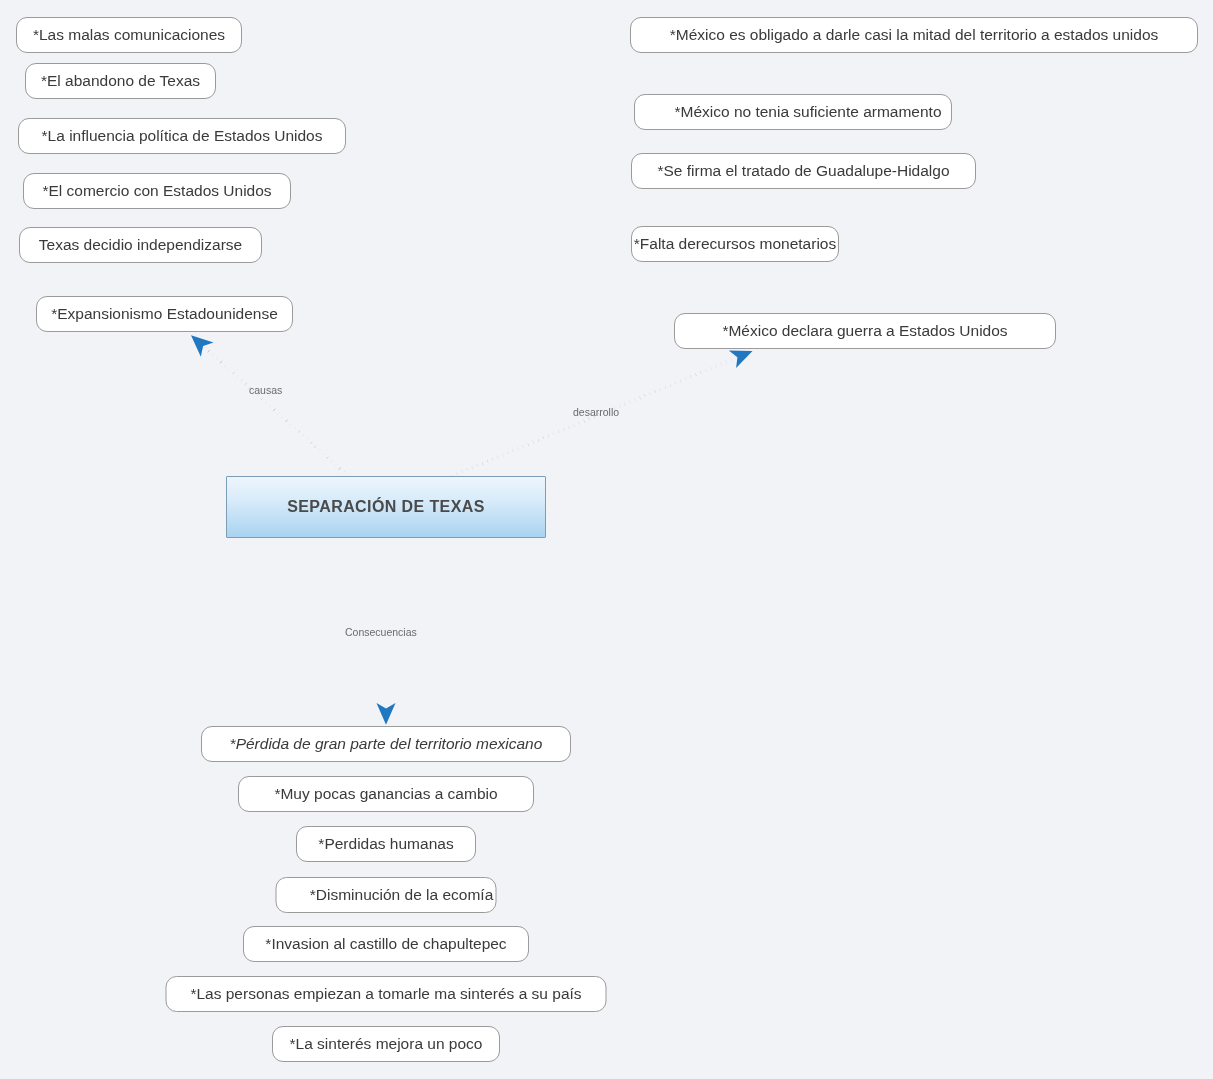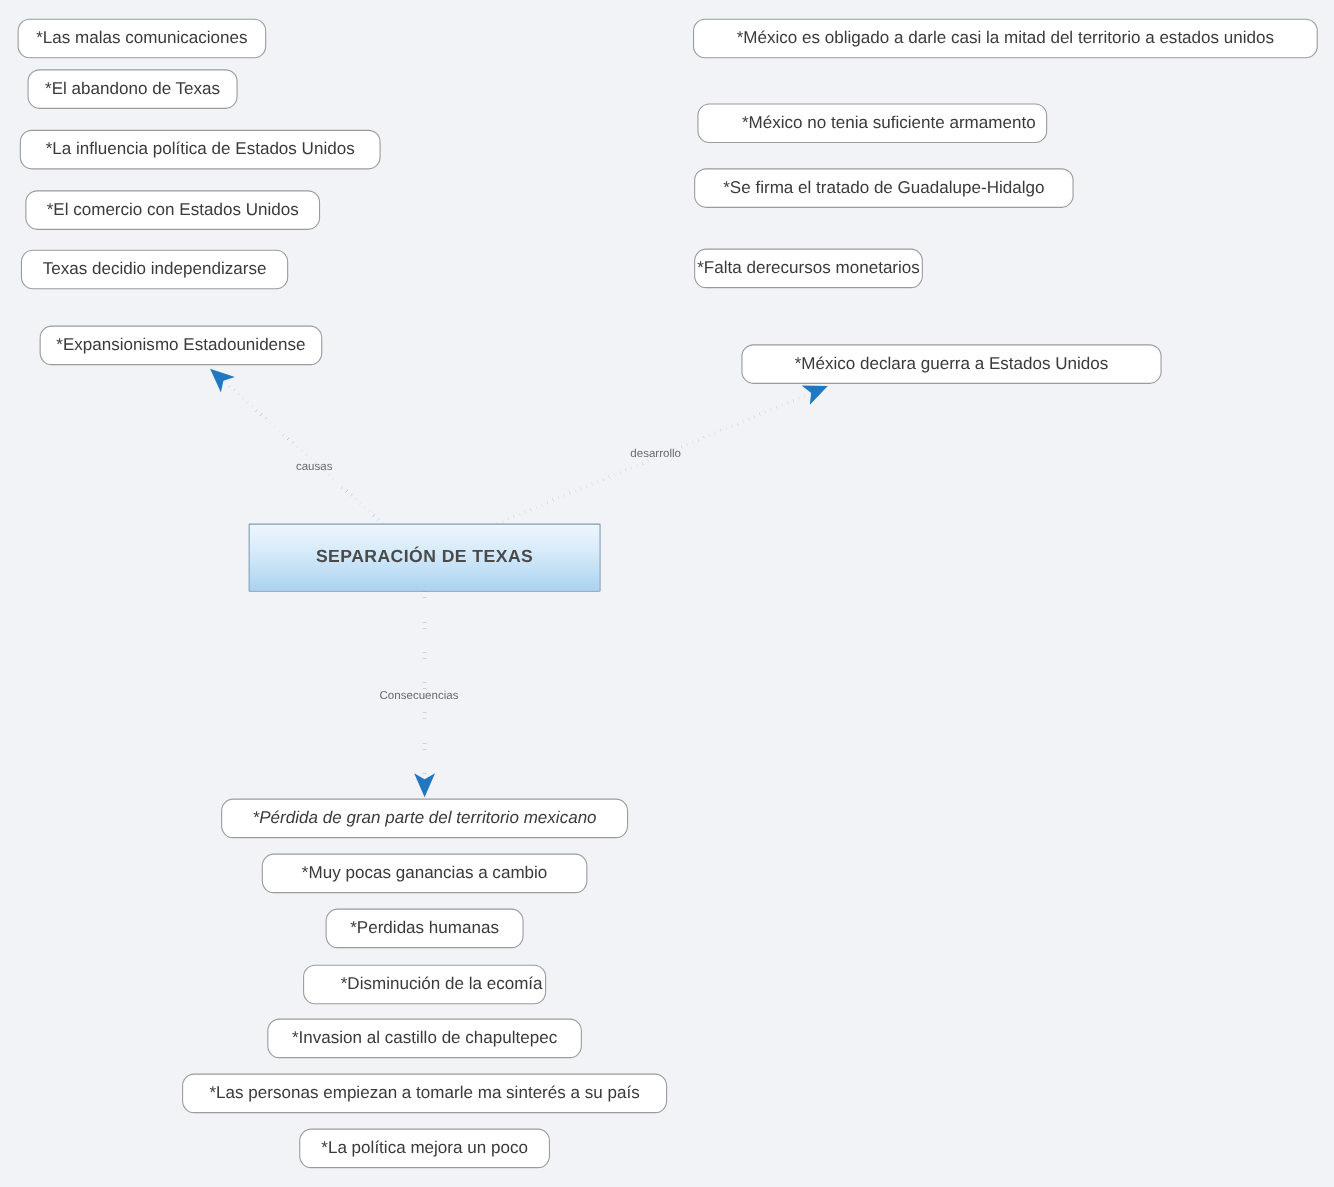--- a/index.html
+++ b/index.html
@@ -107,19 +107,19 @@
   <div class="node" style="left:626px; top:313px; width:382px;margin-left:48px;">*México declara guerra a Estados Unidos</div>
 
   <div id="central-node">SEPARACIÓN DE TEXAS</div>
 
   <div class="node centered" style="left:386px; top:726px;  width:370px;font-style:italic;">*Pérdida de gran parte del territorio mexicano</div>
   <div class="node centered" style="left:386px; top:776px;  width:296px;">*Muy pocas ganancias a cambio</div>
   <div class="node centered" style="left:386px; top:826px;  width:180px;">*Perdidas humanas</div>
   <div class="node centered" style="left:386px; top:877px;  width:221px;padding-left:40px;">*Disminución de la ecomía</div>
   <div class="node centered" style="left:386px; top:926px;  width:286px;">*Invasion al castillo de chapultepec</div>
   <div class="node centered" style="left:386px; top:976px;  width:441px;">*Las personas empiezan a tomarle ma sinterés a su país</div>
-  <div class="node centered" style="left:386px; top:1026px; width:228px;">*La política mejora un poco</div>
+  <div class="node centered" style="left:386px; top:1026px; width:228px;">*La sinterés mejora un poco</div>
 
-  <div class="edge-label" style="left:249px; top:419px;margin-left:20px;">causas</div>
+  <div class="edge-label" style="left:249px; top:385px;">causas</div>
   <div class="edge-label" style="left:573px; top:407px;">desarrollo</div>
   <div class="edge-label" style="left:345px; top:627px;">Consecuencias</div>
 
 </div>
 
 </body></html>

